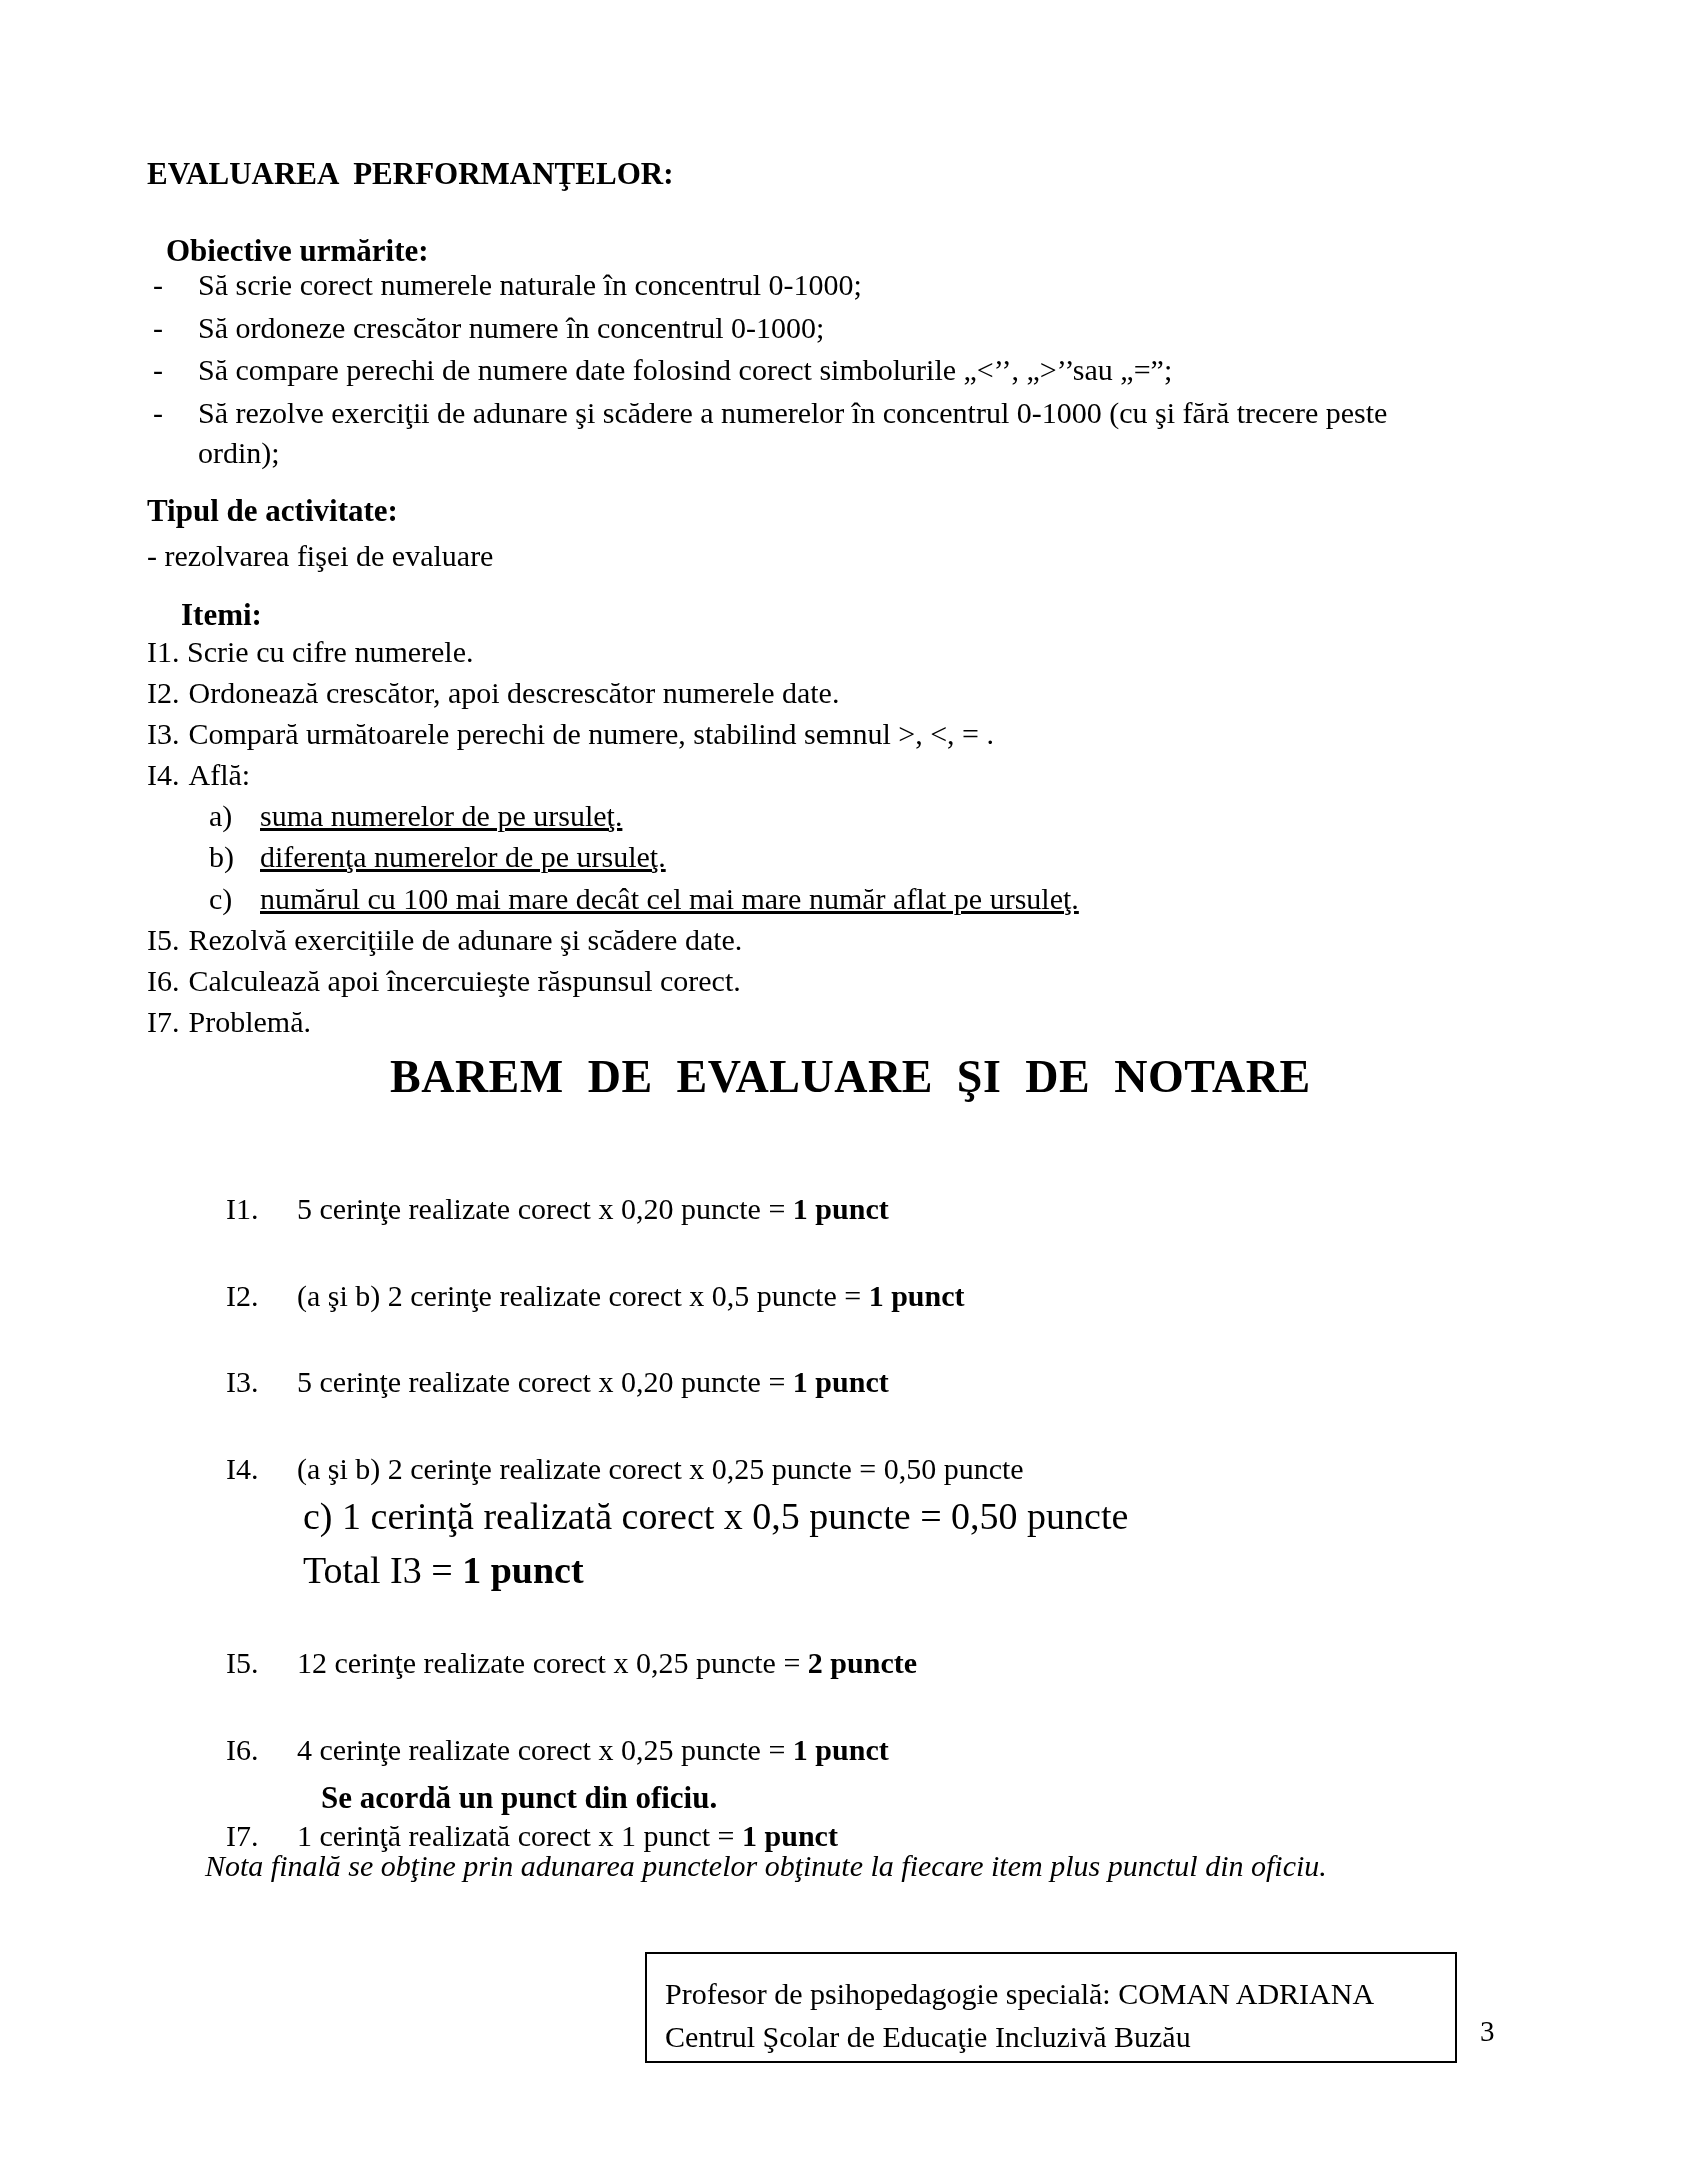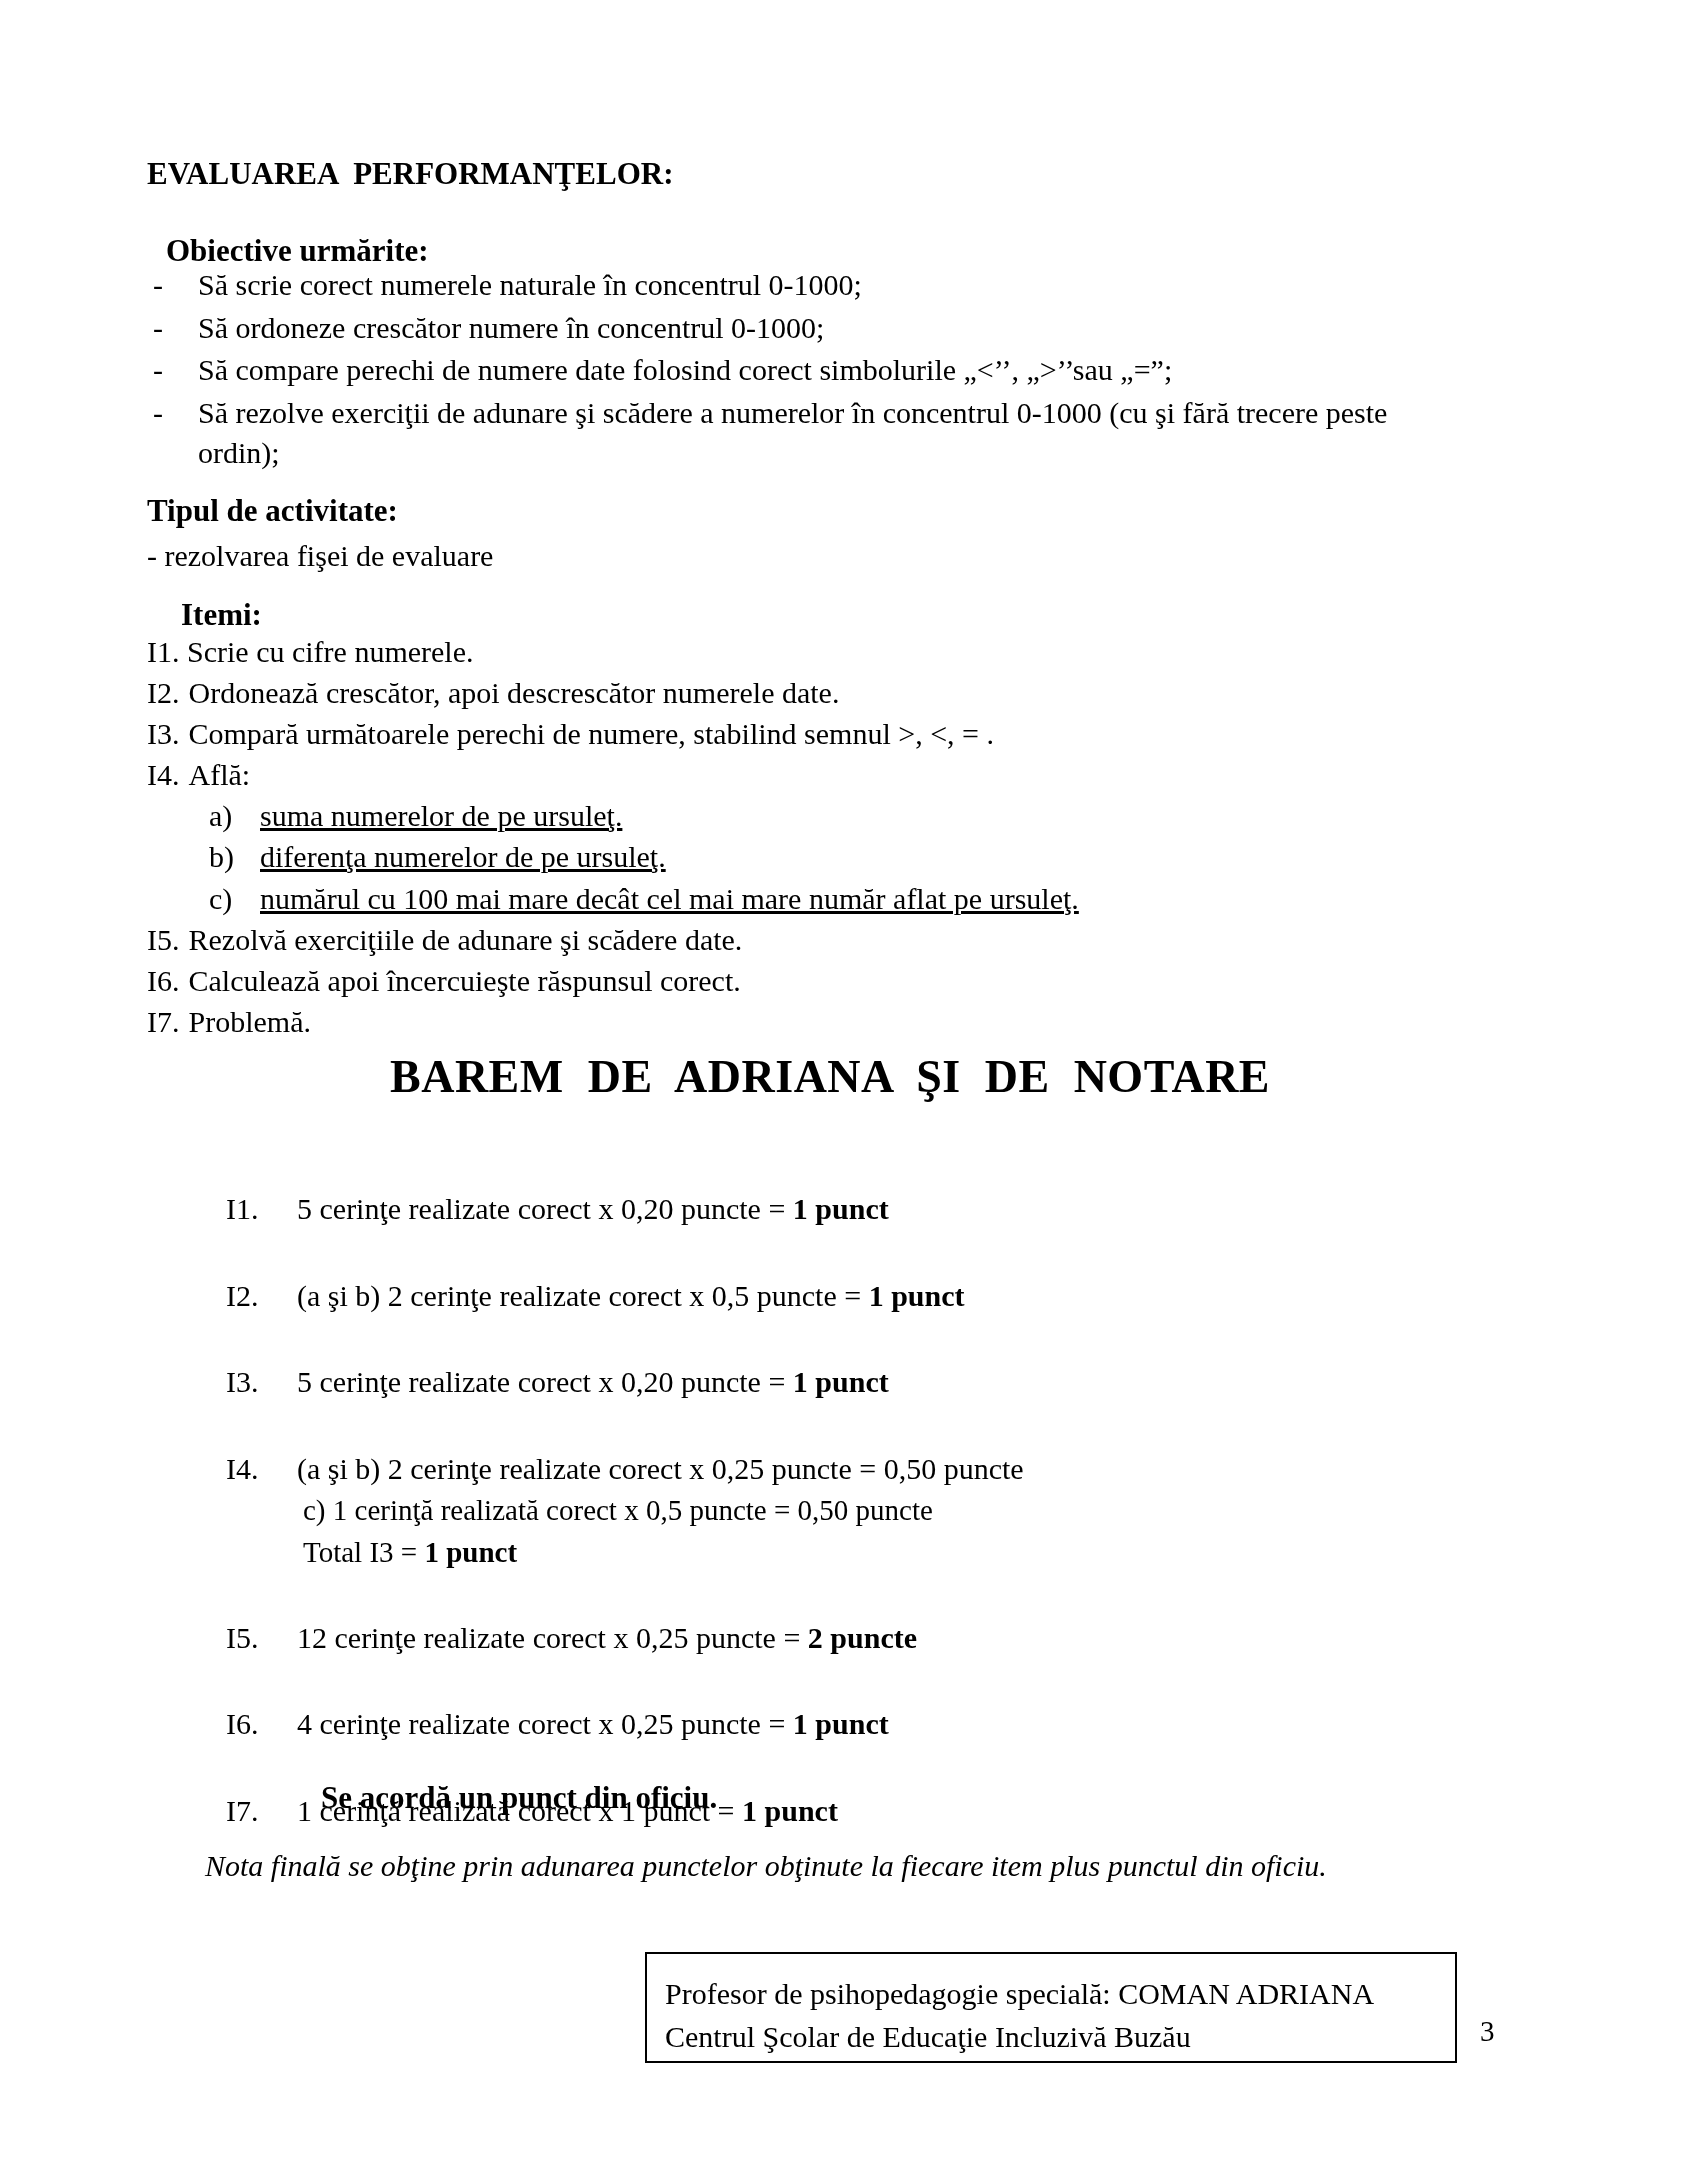--- a/index.html
+++ b/index.html
@@ -109,21 +109,21 @@
   }
   .barem-code {
     flex: 0 0 71px;
     width: 71px;
   }
   .barem-body {
     flex: 1 1 auto;
   }
   .barem-extra {
     padding-left: 77px;
-    font-size: 29px;
+    font-size: 38px;
     line-height: 1.42;
   }
 
   
   .oficiu {
     position: absolute;
     left: 321px;
     top: 1780px;
     font-size: 31px;
     font-weight: bold;
@@ -221,21 +221,21 @@
       <span>I5.</span><span style="padding-left:9px;">Rezolvă exerciţiile de adunare şi scădere date.</span>
     </div>
     <div class="itemi-row">
       <span>I6.</span><span style="padding-left:9px;">Calculează apoi încercuieşte răspunsul corect.</span>
     </div>
     <div class="itemi-row">
       <span>I7.</span><span style="padding-left:9px;">Problemă.</span>
     </div>
   </div>
 
-  <div class="t doc-heading" style="left:390px; top:1054px;">BAREM  DE  ADRIANA  ŞI  DE  NOTARE</div>
+  <div class="t doc-heading" style="left:390px; top:1054px;">BAREM  DE  EVALUARE  ŞI  DE  NOTARE</div>
 
   <div class="barem-list">
 
     <div class="barem-block">
       <div class="barem-row">
         <span class="barem-code">I1.</span>
         <span class="barem-body"><span>   5 cerinţe realizate corect  x  0,20 puncte = </span><span class="bold">1 punct</span></span>
       </div>
     </div>
 

